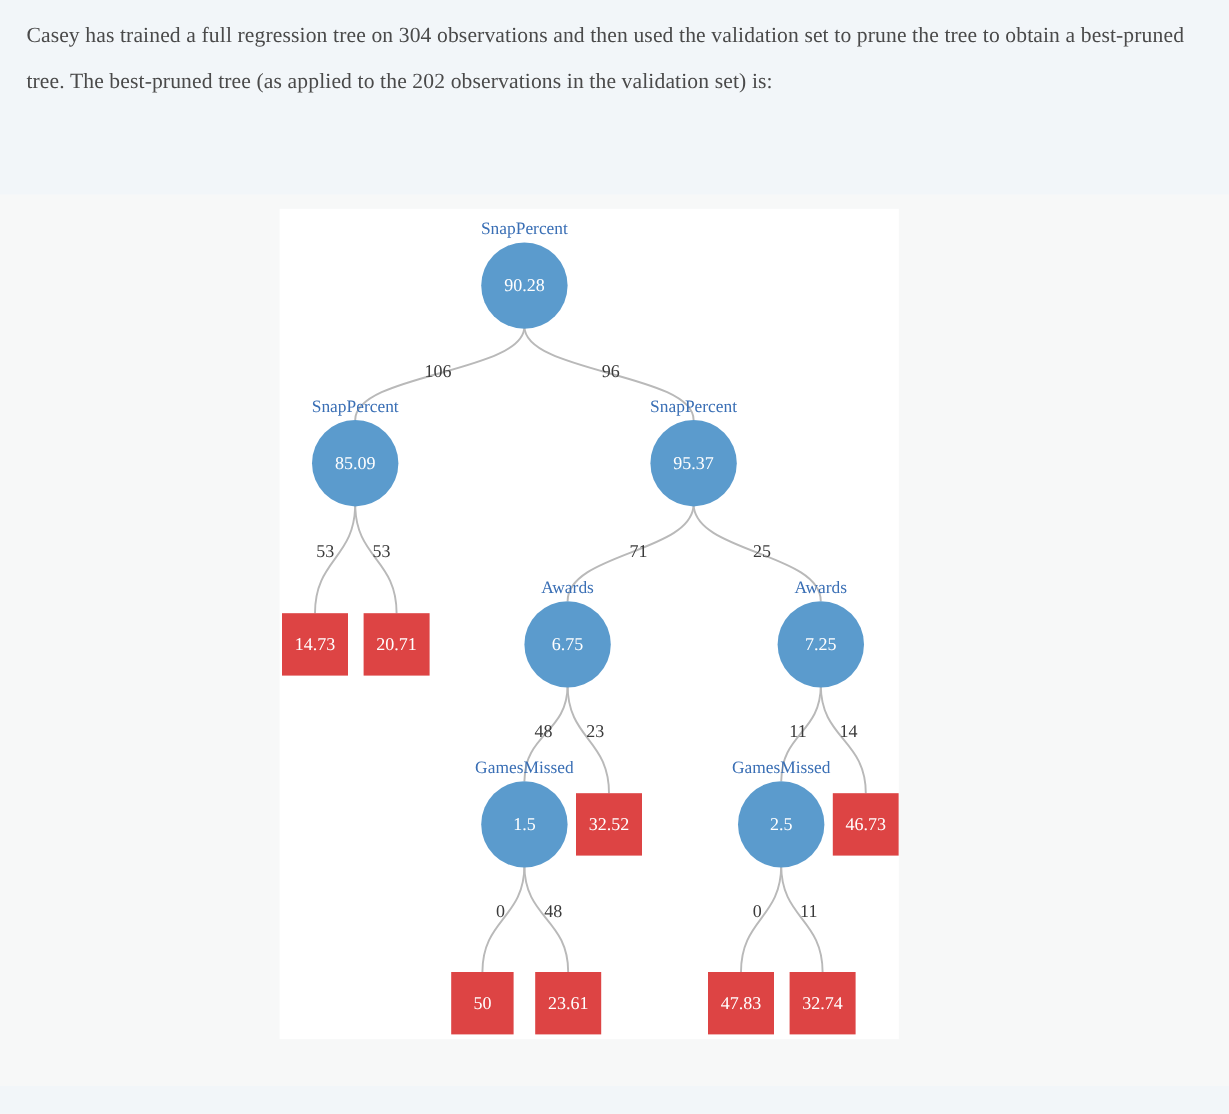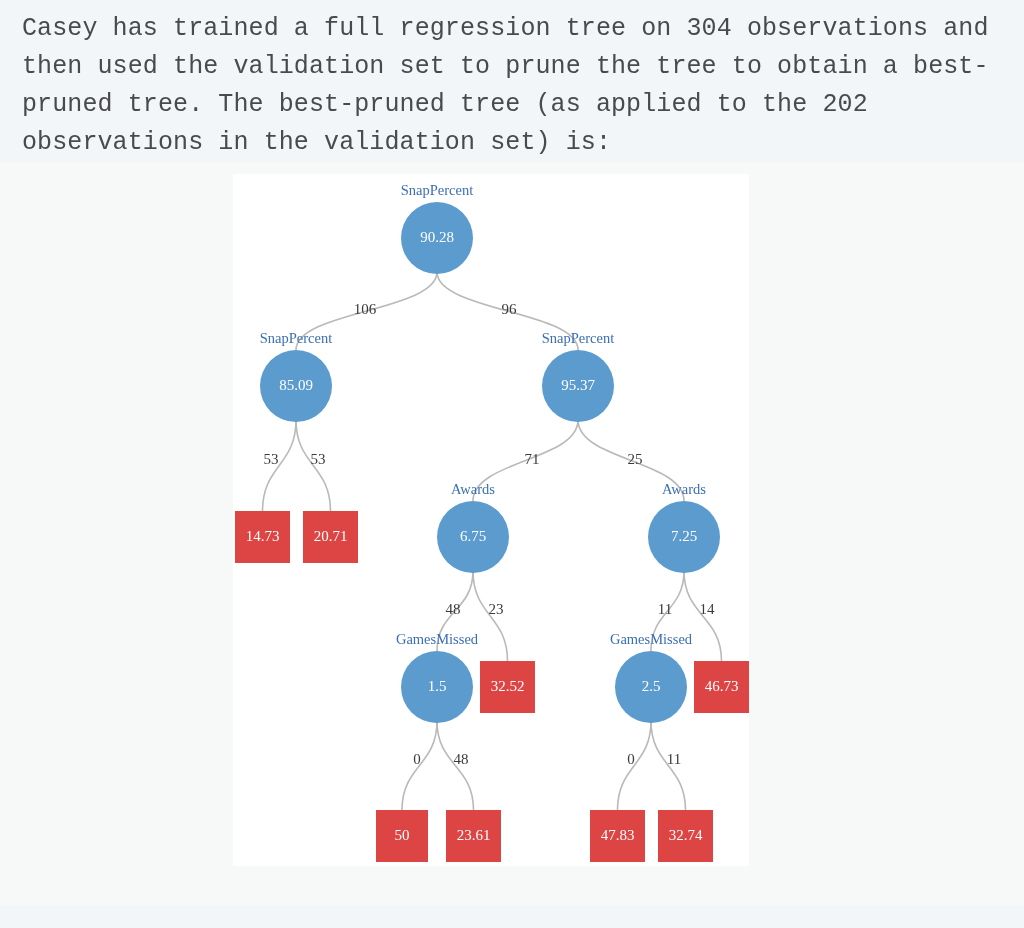--- a/index.html
+++ b/index.html
@@ -24,25 +24,24 @@
     position: absolute;
     left: 0; top: 905px;
     width: 1024px; height: 23px;
     background: #f2f6f9;
   }
   .question-text {
     position: absolute;
     left: 22px;
     top: 10px;
     width: 985px;
-    font-size: 25px;
+    font-size: 18px;
     line-height: 38px;
     color: #4a4a4a;
     letter-spacing: 0.1px;
-    font-family: Liberation Mono, monospace;
   }
   .tree-panel {
     position: absolute;
     left: 233px;
     top: 174px;
     width: 516px;
     height: 692px;
     background: #ffffff;
   }
   .tree-svg {

